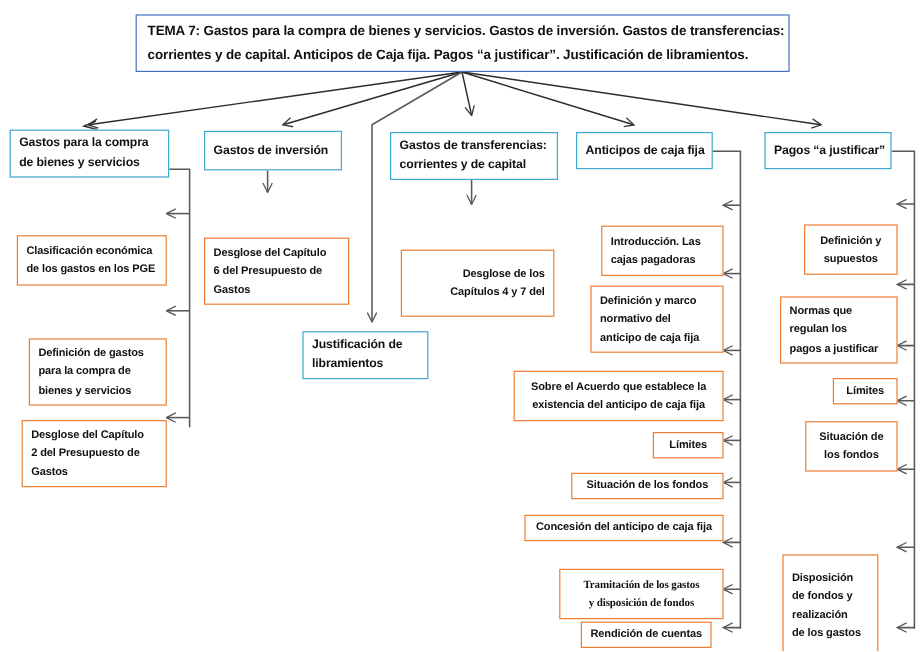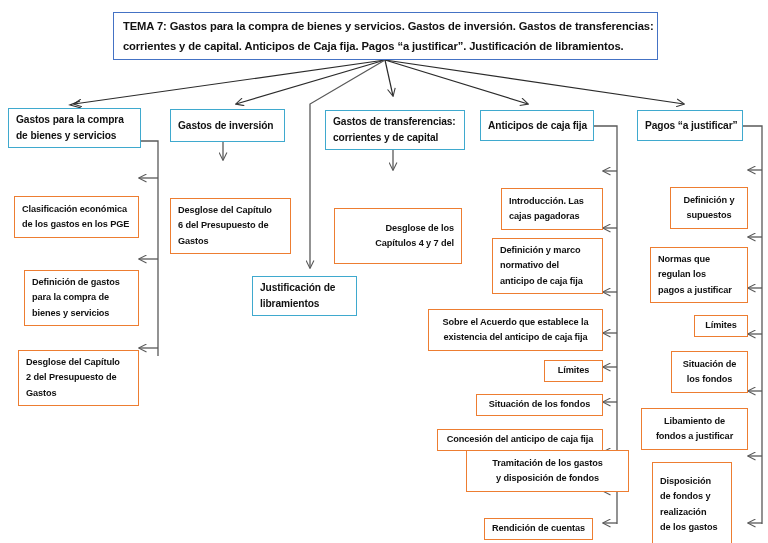--- a/index.html
+++ b/index.html
@@ -139,21 +139,21 @@
   <div class="node blue c-left" style="left:8px;top:108px;width:133px;height:40px;">
     <span class="ln">Gastos para la compra</span>
     <span class="ln">de bienes y servicios</span>
   </div>
 
   <div class="node orange c-left" style="left:14px;top:158px;width:125px;height:42px;">
     <span class="ln">Clasificación económica</span>
     <span class="ln">de los gastos en los PGE</span>
   </div>
 
-  <div class="node orange c-left" style="left:24px;top:232px;width:115px;height:56px;">
+  <div class="node orange c-left" style="left:24px;top:244px;width:115px;height:56px;">
     <span class="ln">Definición de gastos</span>
     <span class="ln">para la compra de</span>
     <span class="ln">bienes y servicios</span>
   </div>
 
   <div class="node orange c-left" style="left:18px;top:312px;width:121px;height:56px;">
     <span class="ln">Desglose del Capítulo</span>
     <span class="ln">2 del Presupuesto de</span>
     <span class="ln">Gastos</span>
   </div>
@@ -208,21 +208,21 @@
   </div>
 
   <div class="node orange c-center" style="left:476px;top:356px;width:127px;height:22px;">
     <span class="ln">Situación de los fondos</span>
   </div>
 
   <div class="node orange c-center" style="left:437px;top:391px;width:166px;height:22px;">
     <span class="ln">Concesión del anticipo de caja fija</span>
   </div>
 
-  <div class="node orange c-center" style="left:466px;top:412px;width:163px;height:42px;">
+  <div class="node orange c-center" style="left:466px;top:436px;width:137px;height:42px;font-family:Liberation Serif, serif;">
     <span class="ln">Tramitación de los gastos</span>
     <span class="ln">y disposición de fondos</span>
   </div>
 
   <div class="node orange c-center" style="left:484px;top:480px;width:109px;height:22px;">
     <span class="ln">Rendición de cuentas</span>
   </div>
 
   <div class="node orange c-center" style="left:466px;top:512px;width:137px;height:22px;">
     <span class="ln">Contabilización y control</span>
@@ -245,24 +245,20 @@
 
   <div class="node orange c-center" style="left:694px;top:277px;width:54px;height:22px;">
     <span class="ln">Límites</span>
   </div>
 
   <div class="node orange c-center" style="left:671px;top:313px;width:77px;height:42px;">
     <span class="ln">Situación de</span>
     <span class="ln">los fondos</span>
   </div>
 
-  <div class="node orange c-center" style="left:641px;top:370px;width:107px;height:42px;">
-    <span class="ln">Libamiento de</span>
-    <span class="ln">fondos a justificar</span>
-  </div>
 
   <div class="node orange c-left" style="left:652px;top:424px;width:80px;height:85px;">
     <span class="ln">Disposición</span>
     <span class="ln">de fondos y</span>
     <span class="ln">realización</span>
     <span class="ln">de los gastos</span>
   </div>
 
   <div class="node orange c-center" style="left:669px;top:512px;width:79px;height:22px;">
     <span class="ln">Contabilidad</span>

